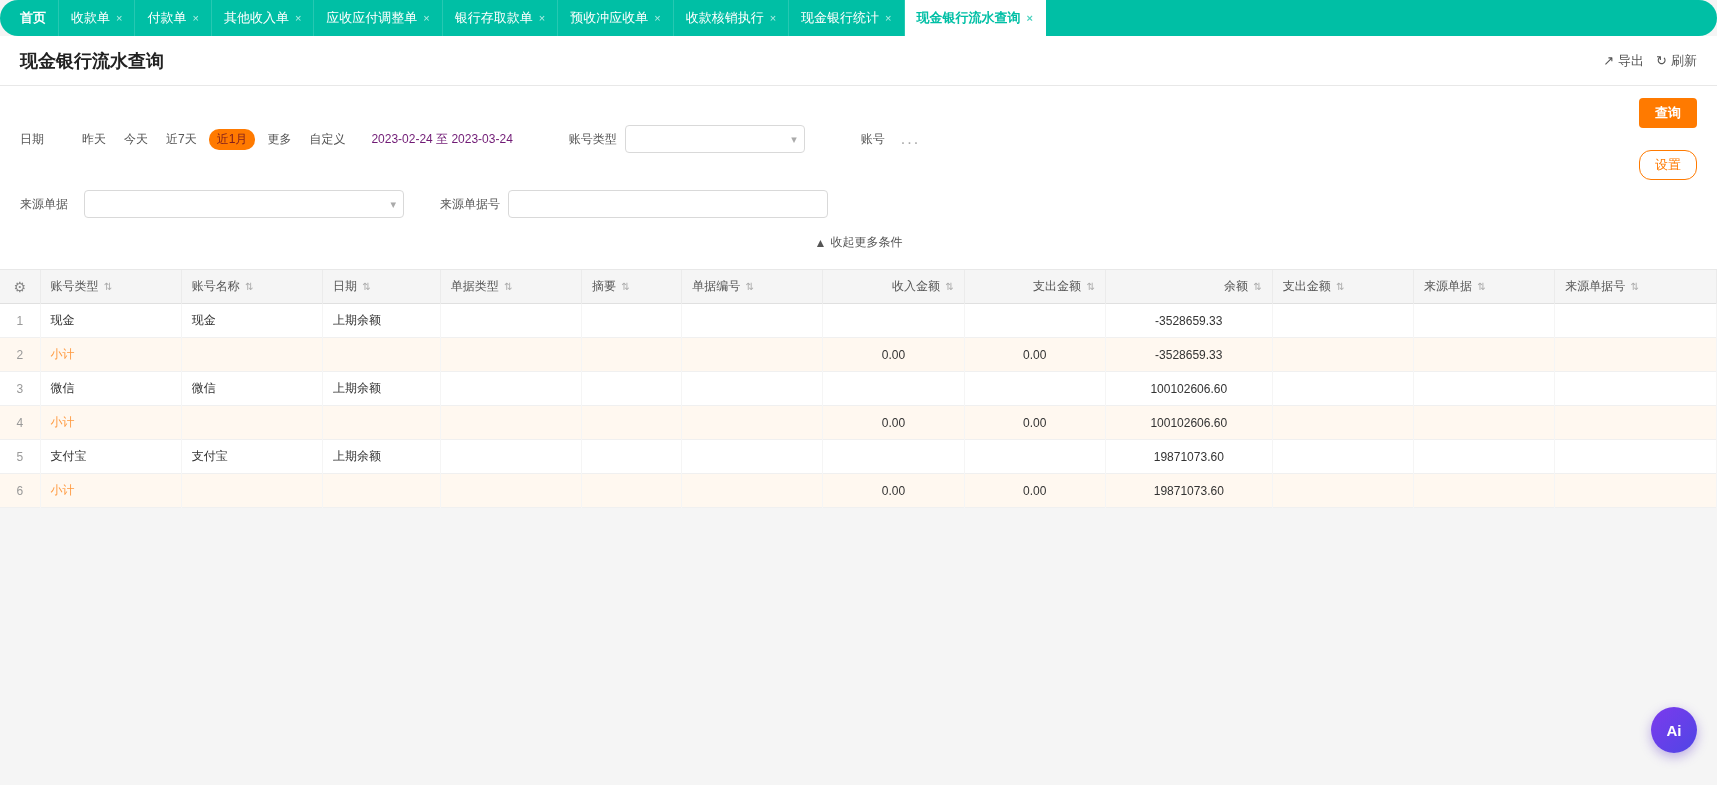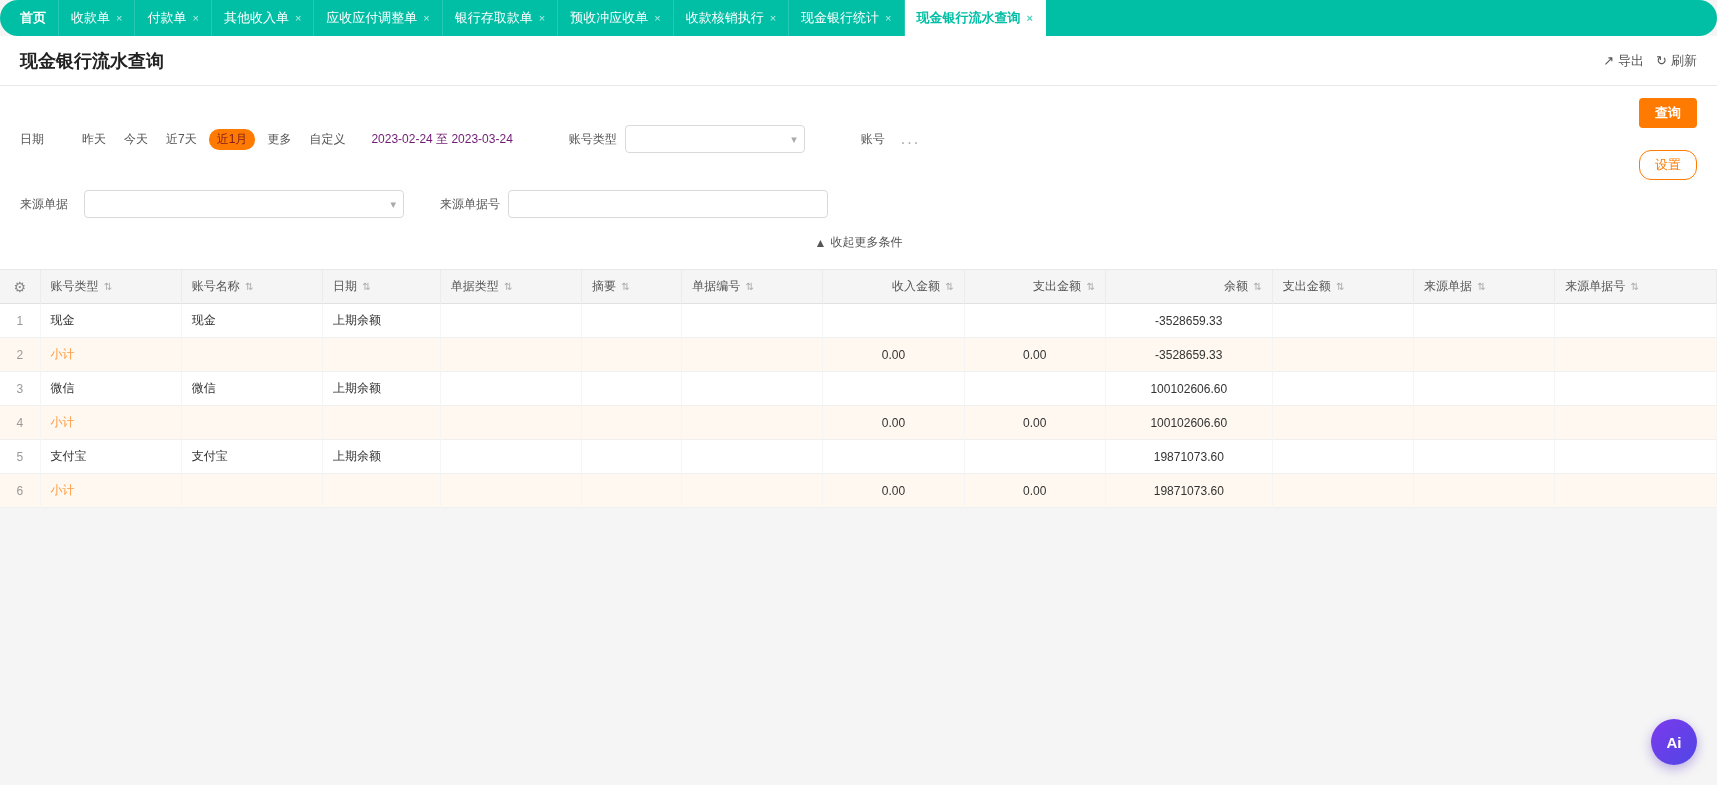--- a/index.html
+++ b/index.html
@@ -127,21 +127,21 @@
     .data-table tbody td {
       padding: 8px 10px; color: #333;
       border-right: 1px solid #f5f5f5;
       white-space: nowrap;
     }
     .data-table tbody td.number { text-align: center; }
     .data-table tbody td.row-num { color: #999; text-align: center; width: 40px; }
     .settings-gear { color: #888; font-size: 14px; cursor: pointer; }
 
     .ai-badge {
-      position: fixed; right: 20px; bottom: 20px;
+      position: fixed; right: 20px; bottom: 32px;
       background: linear-gradient(135deg, #7c3aed, #4f46e5);
       color: #fff; border-radius: 50%; width: 46px; height: 46px;
       display: flex; align-items: center; justify-content: center;
       font-size: 15px; font-weight: bold; cursor: pointer;
       box-shadow: 0 4px 12px rgba(99,60,200,0.4);
     }
   </style>
 </head>
 <body>
 

